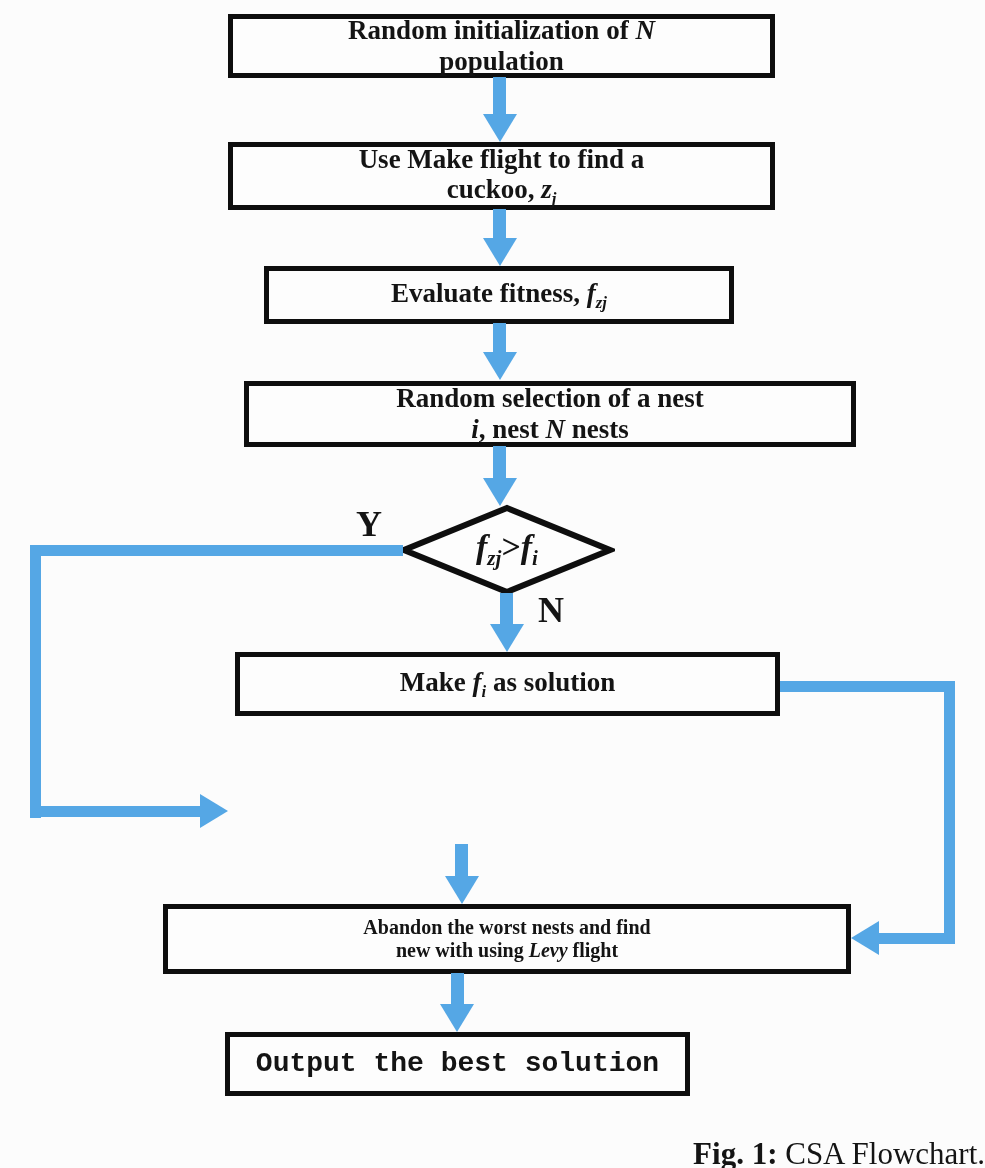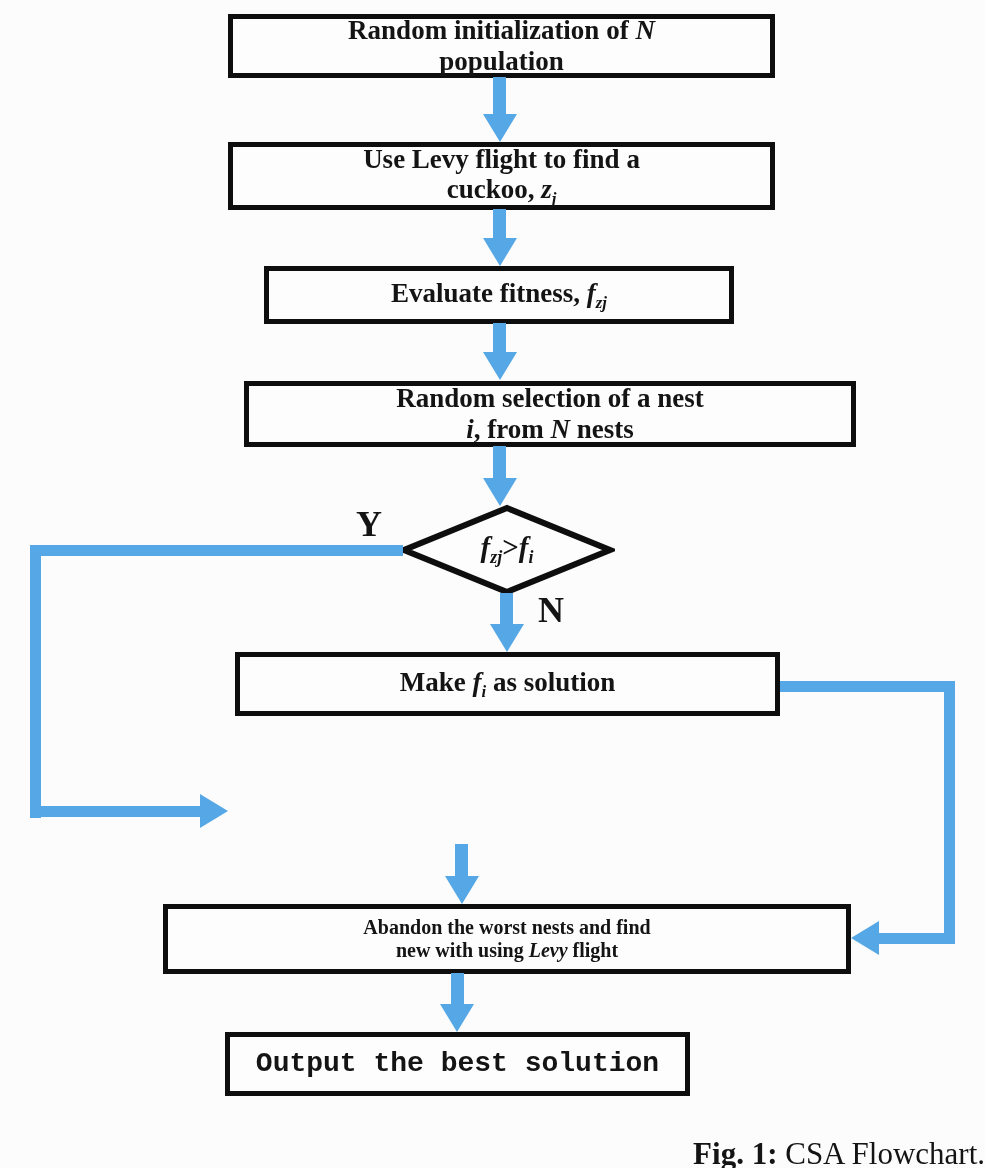--- a/index.html
+++ b/index.html
@@ -42,21 +42,21 @@
     font-family:"Liberation Serif",serif;
     font-weight:bold;font-size:36px;color:var(--text,#141414);
     line-height:1;
   }
   .diamond-wrap{position:absolute;left:399px;top:503px;width:216px;height:94px;}
   .diamond-wrap svg{position:absolute;left:0;top:0;}
   .diamond-text{
     position:absolute;left:0;top:0;width:216px;height:94px;
     display:flex;align-items:center;justify-content:center;
     font-family:"Liberation Serif",serif;
-    font-weight:bold;font-size:29px;color:var(--text,#141414);
+    font-weight:bold;font-size:34px;color:var(--text,#141414);
   }
   .caption{
     position:absolute;left:0;top:1136px;width:100%;
     text-align:right;
     font-family:"Liberation Serif",serif;
     font-size:31px;color:var(--text,#141414);
   }
   .caption .prefix{font-weight:bold;}
   
   .n-init    {left:228px;top:14px;  width:547px;height:64px;}
@@ -71,29 +71,29 @@
 </head>
 <body>
 
 <div class="canvas">
 
   <div class="node n-init">
       <span><span>Random initialization of </span><span class="seg-italic">N</span><br><span>population</span></span>
     </div>
 
   <div class="node n-levy">
-      <span><span>Use Levy flight to find a</span><br><span>cuckoo, </span><span class="seg-italic">z</span><span class="seg-sub">j</span></span>
+      <span><span>Use Make flight to find a</span><br><span>cuckoo, </span><span class="seg-italic">z</span><span class="seg-sub">j</span></span>
     </div>
 
   <div class="node n-evaluate">
       <span><span>Evaluate fitness, </span><span class="seg-italic">f</span><span class="seg-sub">zj</span></span>
     </div>
 
   <div class="node n-select">
-      <span><span>Random selection of a nest</span><br><span class="seg-italic">i</span><span>, from </span><span class="seg-italic">N</span><span> nests</span></span>
+      <span><span>Random selection of a nest</span><br><span class="seg-italic">i</span><span>, nest </span><span class="seg-italic">N</span><span> nests</span></span>
     </div>
 
   <div class="node n-make">
       <span><span>Make </span><span class="seg-italic">f</span><span class="seg-sub">i</span><span> as solution</span></span>
     </div>
 
 
   <div class="node n-abandon">
       <span><span>Abandon the worst nests and find</span><br><span>new with using </span><span class="seg-italic">Levy</span><span> flight</span></span>
     </div>

